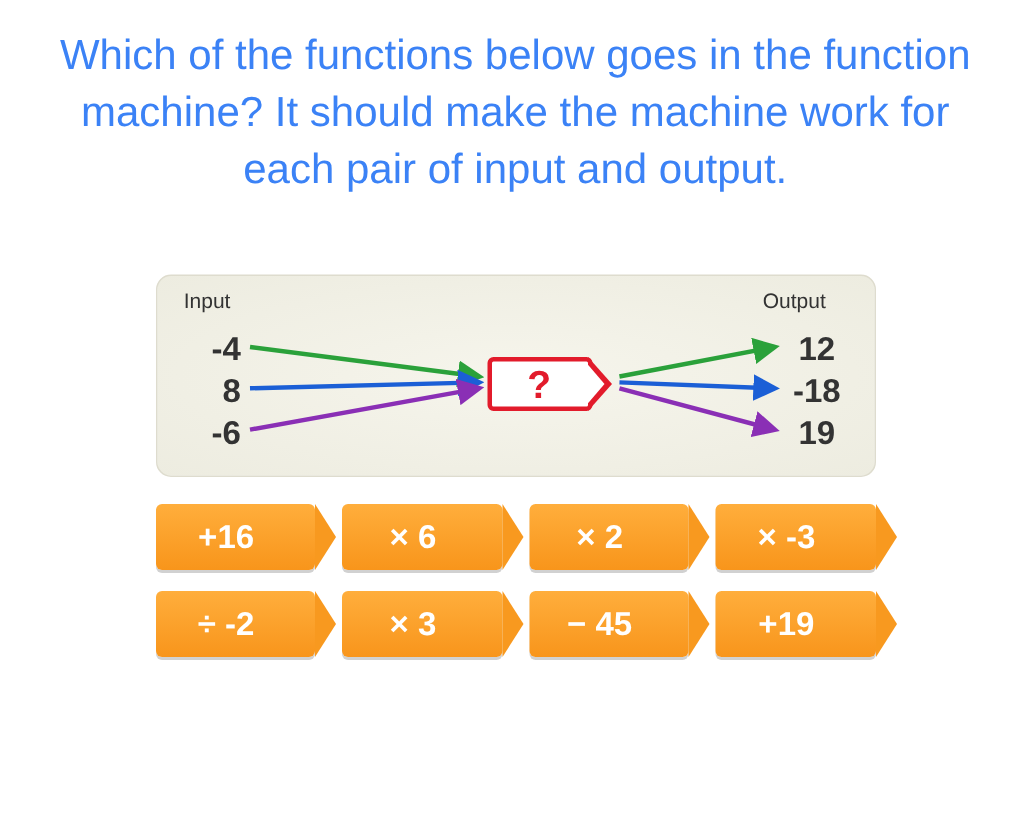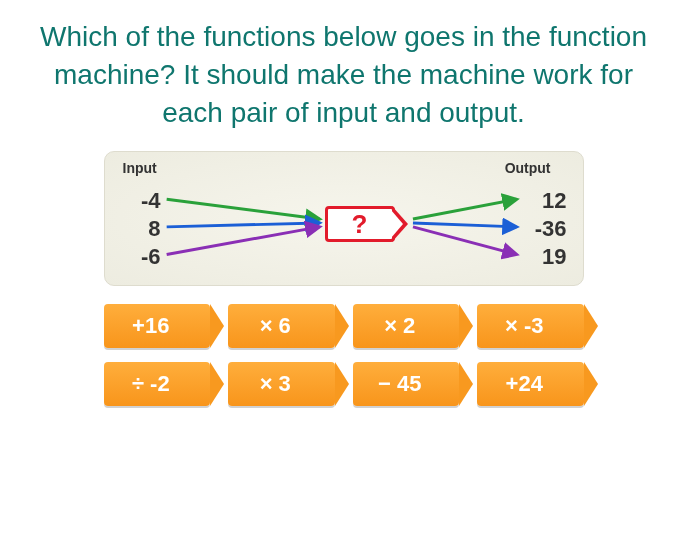--- a/index.html
+++ b/index.html
@@ -5,56 +5,56 @@
   * { box-sizing: border-box; margin: 0; padding: 0; }
   body {
     font-family: -apple-system, BlinkMacSystemFont, 'Segoe UI', Arial, sans-serif;
     background: #fff;
     width: 687px;
     height: 545px;
     padding: 18px 20px;
     overflow: hidden;
   }
   .question {
-    color: #0f766e;
+    color: #3b82f6;
     font-size: 28px;
     line-height: 1.35;
     text-align: center;
     font-weight: 500;
-    margin-bottom: 20px;
+    margin-bottom: 52px;
     padding: 0 4px;
   }
   .machine {
     width: 480px;
     height: 135px;
     margin: 0 auto 18px;
     background: radial-gradient(ellipse at center, #f6f5ec 0%, #edece0 100%);
     border-radius: 10px;
     position: relative;
     border: 1px solid #dedcce;
   }
   .lbl {
     position: absolute;
     top: 8px;
     font-size: 14px;
-    font-weight: 700;
+    font-weight: 400;
     color: #333;
   }
   .lbl.in { left: 18px; }
   .lbl.out { right: 32px; }
   .val {
     position: absolute;
     font-size: 22px;
     font-weight: 700;
     color: #333;
     width: 44px;
     text-align: right;
   }
   .val.in { left: 12px; }
-  .val.out { left: 418px; text-align: right; width: 44px;}
+  .val.out { left: 418px; text-align: center; width: 44px;}
   .r1 { top: 36px; }
   .r2 { top: 64px; }
   .r3 { top: 92px; }
   .funcbox {
     position: absolute;
     left: 220px; top: 54px;
     width: 70px; height: 36px;
     background: #fff;
     border: 3px solid #e21b2b;
     border-radius: 4px;
@@ -131,21 +131,21 @@
 
 <div class="machine">
   <div class="lbl in">Input</div>
   <div class="lbl out">Output</div>
 
   <div class="val in r1">-4</div>
   <div class="val in r2">8</div>
   <div class="val in r3">-6</div>
 
   <div class="val out r1">12</div>
-  <div class="val out r2">-36</div>
+  <div class="val out r2">-18</div>
   <div class="val out r3">19</div>
 
   <svg class="arrows" viewBox="0 0 480 135">
     <defs>
       <marker id="ah-g" viewBox="0 0 10 10" refX="8" refY="5" markerWidth="6" markerHeight="6" orient="auto">
           <path d="M0,0 L10,5 L0,10 z" fill="#2aa13a"></path>
         </marker>
       <marker id="ah-b" viewBox="0 0 10 10" refX="8" refY="5" markerWidth="6" markerHeight="6" orient="auto">
           <path d="M0,0 L10,5 L0,10 z" fill="#1b5fd6"></path>
         </marker>
@@ -182,15 +182,15 @@
   <div class="opt">
       <span>÷ -2</span>
     </div>
   <div class="opt">
       <span>× 3</span>
     </div>
   <div class="opt">
       <span>− 45</span>
     </div>
   <div class="opt">
-      <span>+24</span>
+      <span>+19</span>
     </div>
 </div>
 
 </body></html>

